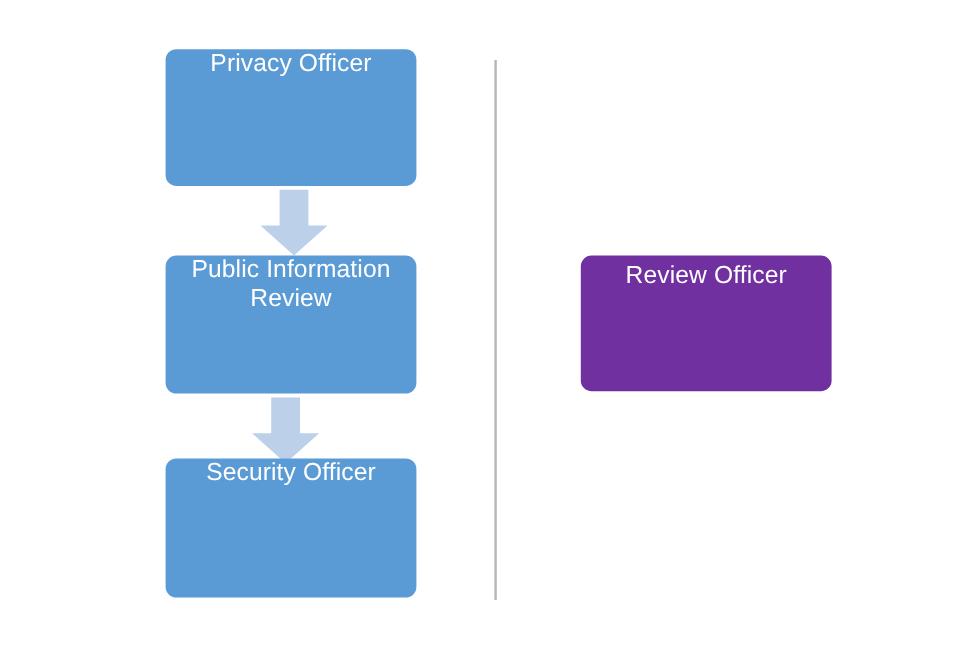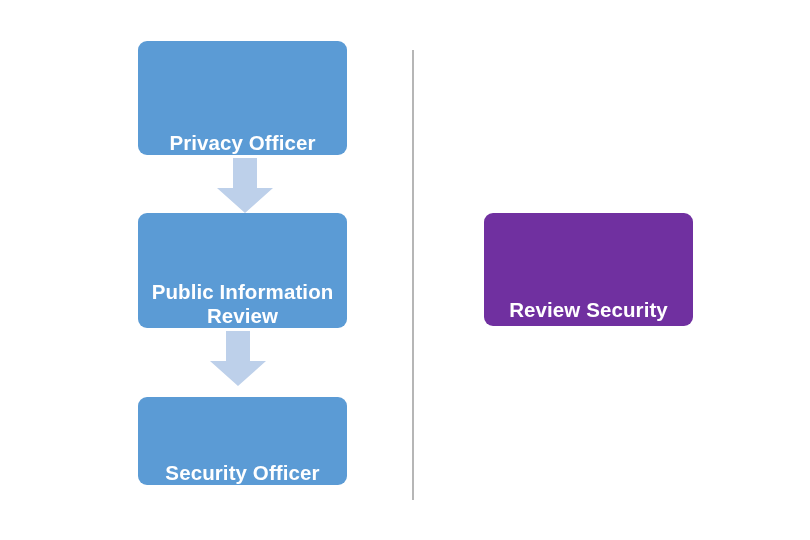--- a/index.html
+++ b/index.html
@@ -19,25 +19,25 @@
     height: 540px;
     background: #ffffff;
   }
 
   
   .proc-box {
     position: absolute;
     box-sizing: border-box;
     border-radius: 9px;
     display: flex;
-    align-items: flex-end;
+    align-items: flex-start;
     justify-content: center;
     text-align: center;
     color: #ffffff;
-    font-weight: 700;
+    font-weight: 400;
     line-height: 1.16;
     letter-spacing: 0.1px;
     -webkit-font-smoothing: antialiased;
   }
 
   #box-privacy-officer {
     left: 138px;
     top: 41px;
     width: 209px;
     height: 114px;
@@ -49,23 +49,23 @@
     left: 138px;
     top: 213px;
     width: 209px;
     height: 115px;
     background: #5B9BD5;
     font-size: 20.5px;
   }
 
   #box-security-officer {
     left: 138px;
-    top: 397px;
+    top: 382px;
     width: 209px;
-    height: 88px;
+    height: 116px;
     background: #5B9BD5;
     font-size: 20.5px;
   }
 
   #box-review-officer {
     left: 484px;
     top: 213px;
     width: 209px;
     height: 113px;
     background: #7030A0;
@@ -130,16 +130,16 @@
     </svg>
   </div>
 
   <div class="proc-box" id="box-security-officer">
     <span class="proc-label">Security Officer</span>
   </div>
 
   <div id="vertical-divider"></div>
 
   <div class="proc-box" id="box-review-officer">
-    <span class="proc-label">Review Security</span>
+    <span class="proc-label">Review Officer</span>
   </div>
 
 </div>
 
 </body></html>

